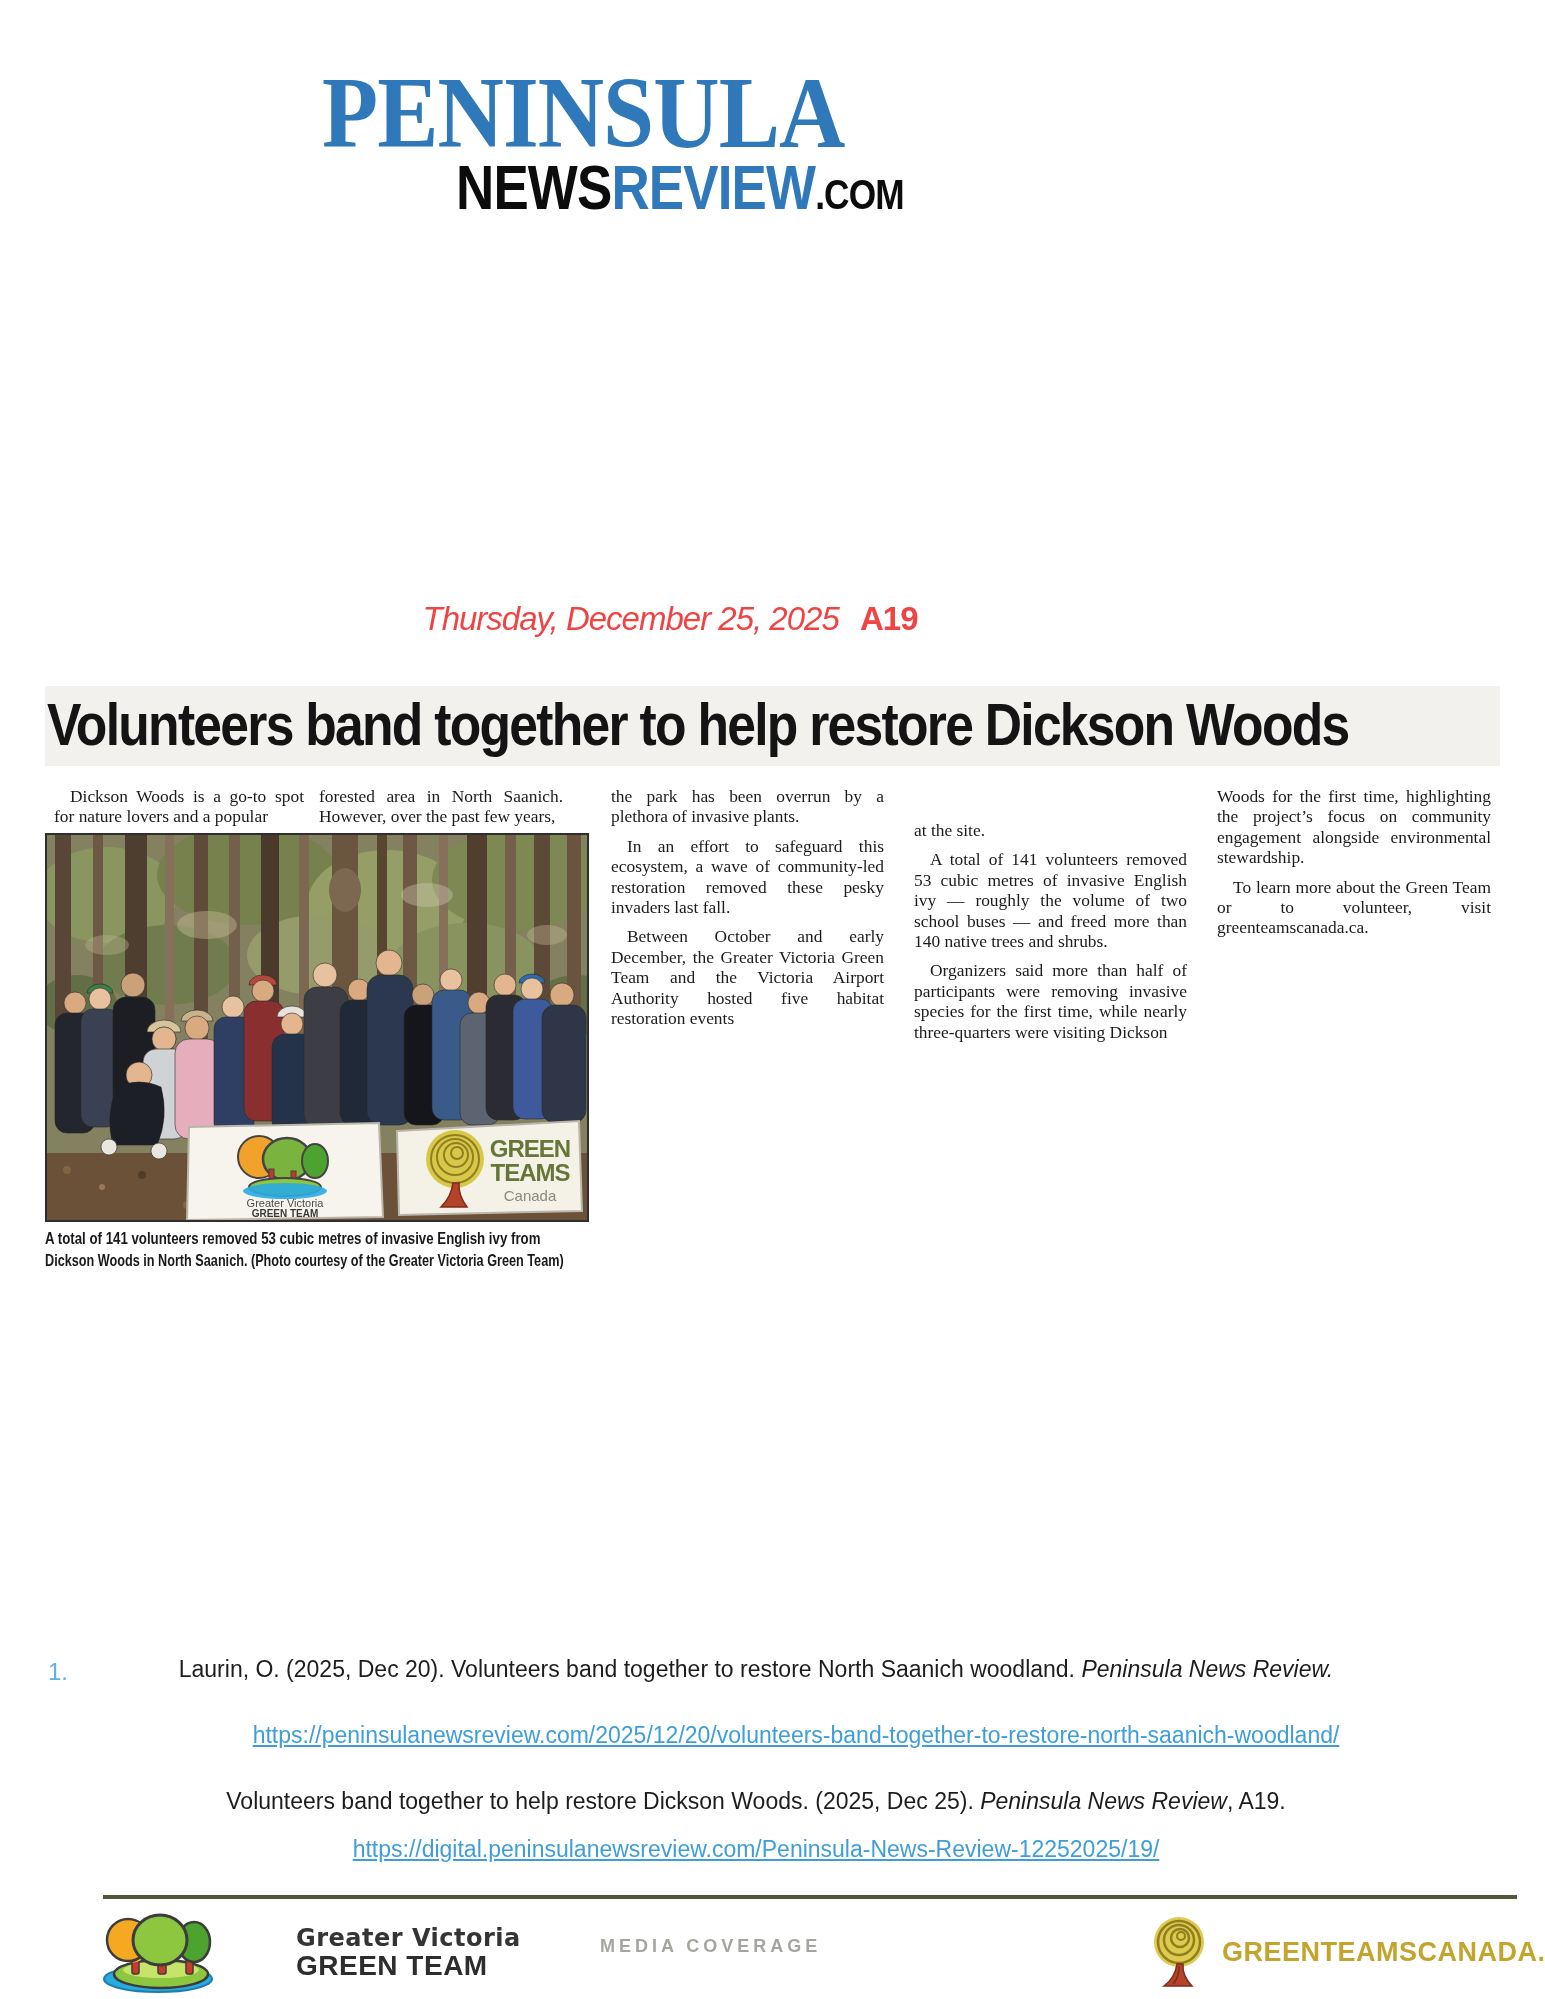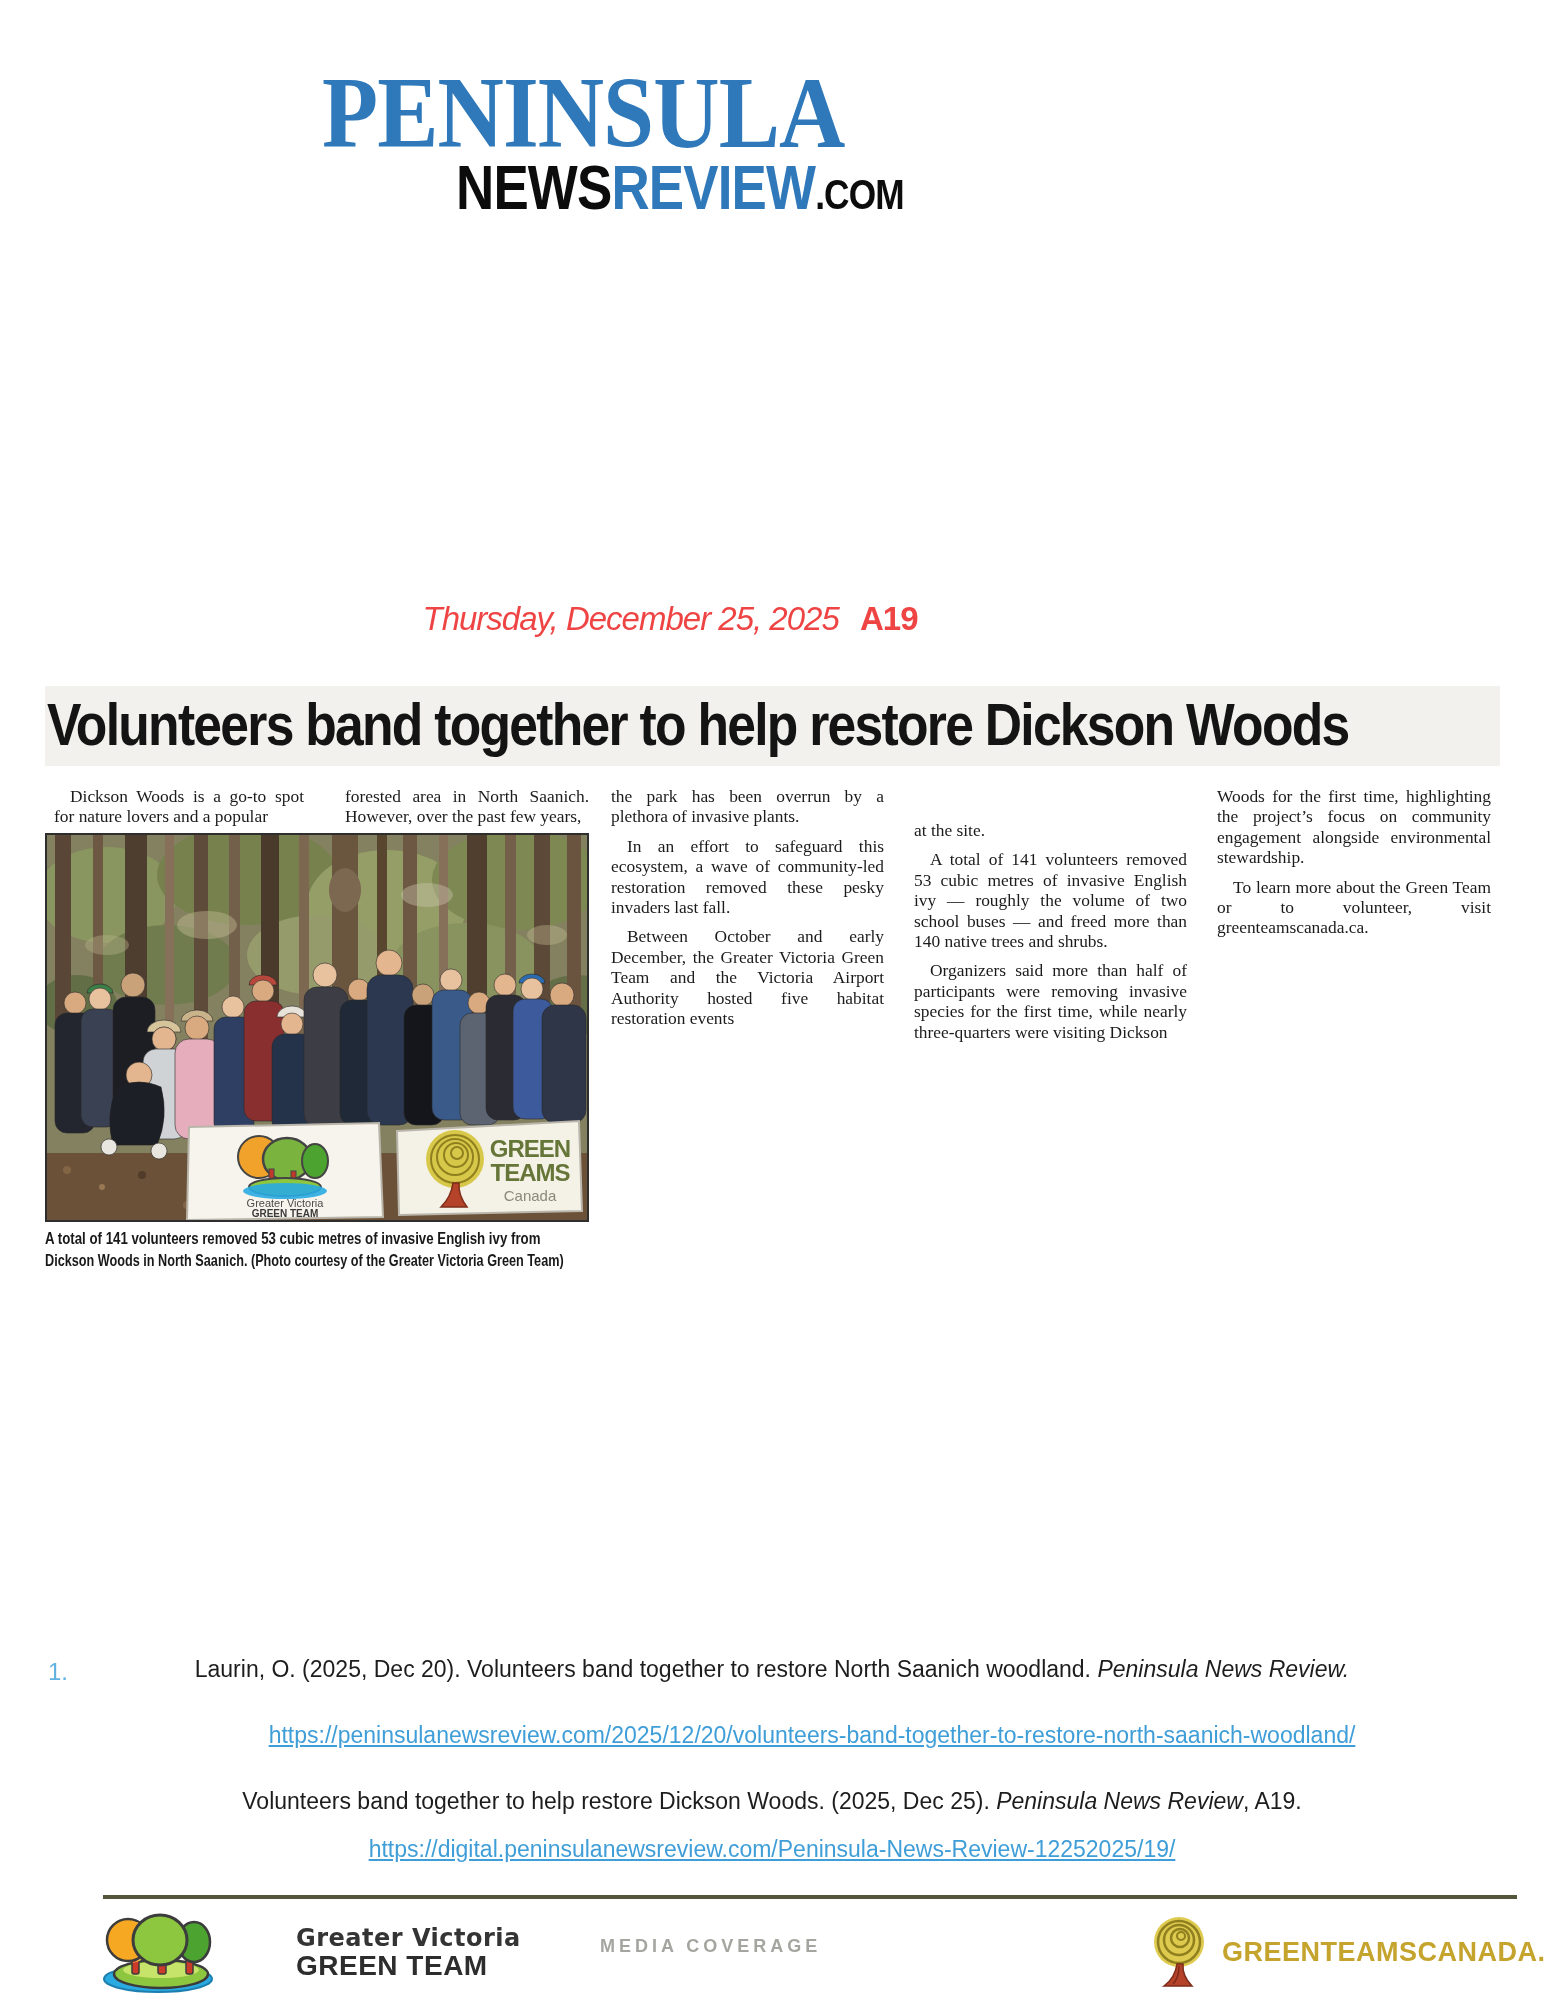--- a/index.html
+++ b/index.html
@@ -26,38 +26,38 @@
   .headline-band{left:45px;top:686px;width:1455px;height:80px;background:#f2f1ee;}
   .headline{left:47px;top:692px;font-weight:bold;font-size:60px;line-height:1.1;color:#141414;
     white-space:nowrap;letter-spacing:-2px;transform:scaleX(.86);transform-origin:left top;}
 
   
   .bodytext{font-family:"Liberation Serif", serif;font-size:17.4px;line-height:20.4px;
     text-align:justify;color:#1b1b1b;}
   .bodytext p{margin:9px;}
   .bodytext p.ind{text-indent:16px;}
   .intro-a{left:45px;top:777px;width:268px;}
-  .intro-b{left:336px;top:777px;width:262px;}
+  .intro-b{left:310px;top:777px;width:262px;}
   .col3{left:602px;top:777px;width:291px;}
   .col4{left:905px;top:811px;width:291px;}
   .col5{left:1208px;top:777px;width:292px;}
 
   
   .photo{left:45px;top:833px;width:540px;height:385px;border:2px solid #2e2e2e;background:#7b7a5e;}
   .photo svg{display:block;}
 
   
   .caption{left:45px;top:1228px;width:540px;font-weight:bold;color:#191919;}
   .caption .cap-line{white-space:nowrap;font-size:17px;line-height:22px;transform-origin:left top;}
   .caption .l1{transform:scaleX(.78);}
   .caption .l2{transform:scaleX(.745);}
 
   
   .cite-num{left:48px;top:1658px;font-size:24px;color:#63b1e0;}
-  .cite-line{left:16px;top:0;width:1512px;text-align:center;font-size:23px;color:#1d1d1d;}
+  .cite-line{left:0;top:0;width:1512px;text-align:center;font-size:23px;color:#1d1d1d;}
   .c1t{top:1656px;}
   .c1u{top:1722px;padding-left:40px;}
   .c2t{top:1788px;}
   .c2u{top:1836px;}
   .cite-line .src{font-style:italic;}
   .cite-link{color:#3f9ed8;text-decoration:underline;cursor:pointer;}
 
   
   .footer-rule{left:103px;top:1895px;width:1414px;height:4px;background:#54563c;}
   .gv-logo{left:96px;top:1912px;}

